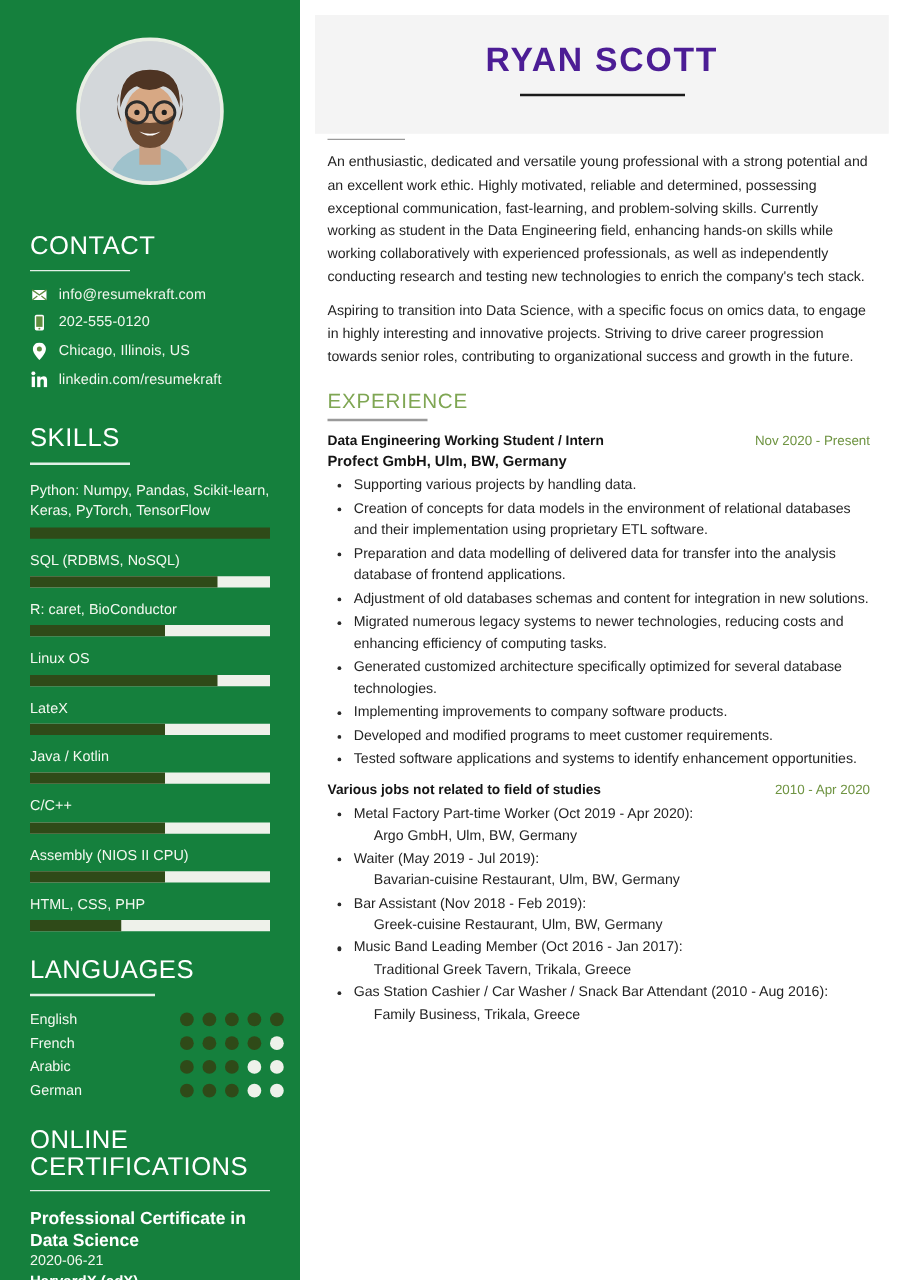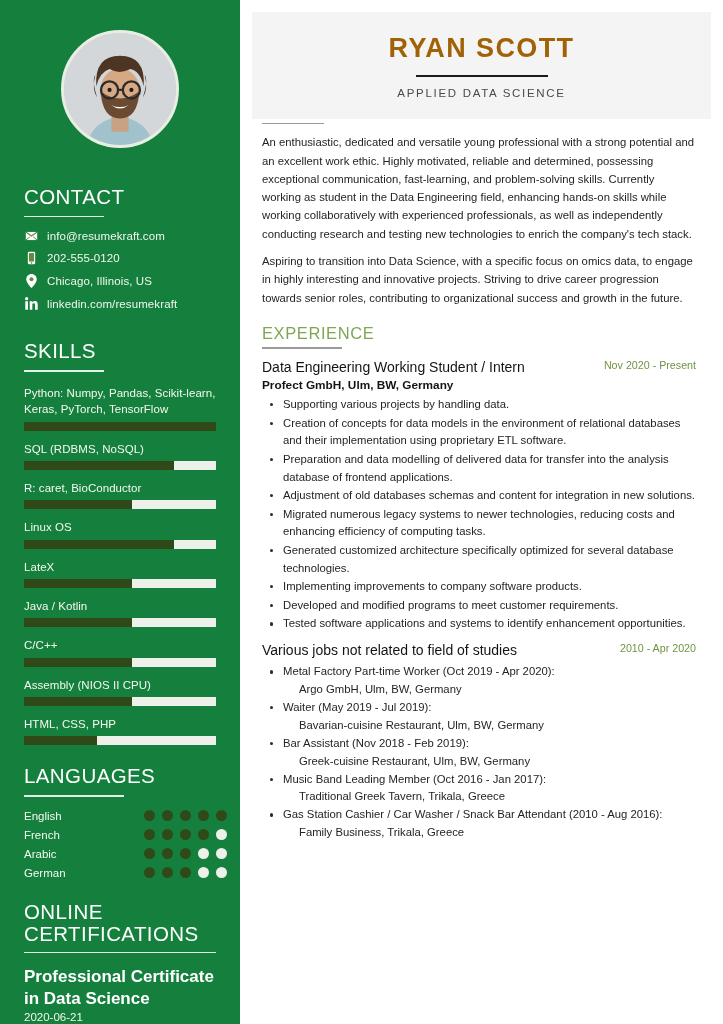--- a/index.html
+++ b/index.html
@@ -121,21 +121,21 @@
   .dot {
     width: 11px;
     height: 11px;
     border-radius: 50%;
     background: #eef1ea;
   }
   .dot.on { background: #2f4a18; }
 
   .cert-block { margin-top: 2px; }
   .cert-title {
-    font-size: 17px;
+    font-size: 14px;
     font-weight: bold;
     color: #ffffff;
     line-height: 1.28;
   }
   .cert-date {
     font-size: 11.5px;
     color: #f2f6ee;
     line-height: 1.35;
   }
   .cert-org {
@@ -156,21 +156,21 @@
   .name-banner {
     background: #f4f4f4;
     margin: 12px 12px 0 12px;
     padding: 22px 10px 20px 10px;
     text-align: center;
   }
   .name {
     font-size: 27px;
     font-weight: bold;
     letter-spacing: 1.4px;
-    color: #a16207;
+    color: #4c1d95;
     line-height: 1.1;
   }
   .name-rule {
     width: 132px;
     height: 2px;
     background: #1a1a1a;
     margin: 11px auto 10px auto;
   }
   .title-sub {
     font-size: 11.5px;
@@ -205,22 +205,22 @@
   }
 
   .job-head {
     display: flex;
     justify-content: space-between;
     align-items: flex-start;
     gap: 10px;
     margin-top: 5px;
   }
   .job-role {
-    font-size: 14px;
-    font-weight: normal;
+    font-size: 11px;
+    font-weight: bold;
     color: #141414;
     line-height: 1.38;
     text-align: right;
   }
   .job-org {
     font-size: 11.8px;
     font-weight: bold;
     color: #141414;
     line-height: 1.38;
   }
@@ -475,21 +475,20 @@
       </div>
     </div>
 
   </aside>
 
   <main class="main">
 
     <div class="name-banner">
       <div class="name">RYAN SCOTT</div>
       <div class="name-rule"></div>
-      <div class="title-sub">APPLIED DATA SCIENCE</div>
     </div>
 
     <div class="main-inner">
 
       <section>
         <div class="sec-rule"></div>
         <p class="para">An enthusiastic, dedicated and versatile young professional with a strong potential and an excellent work ethic. Highly motivated, reliable and determined, possessing exceptional communication, fast-learning, and problem-solving skills. Currently working as student in the Data Engineering field, enhancing hands-on skills while working collaboratively with experienced professionals, as well as independently conducting research and testing new technologies to enrich the company's tech stack.</p>
         <p class="para">Aspiring to transition into Data Science, with a specific focus on omics data, to engage in highly interesting and innovative projects. Striving to drive career progression towards senior roles, contributing to organizational success and growth in the future.</p>
       </section>
 

